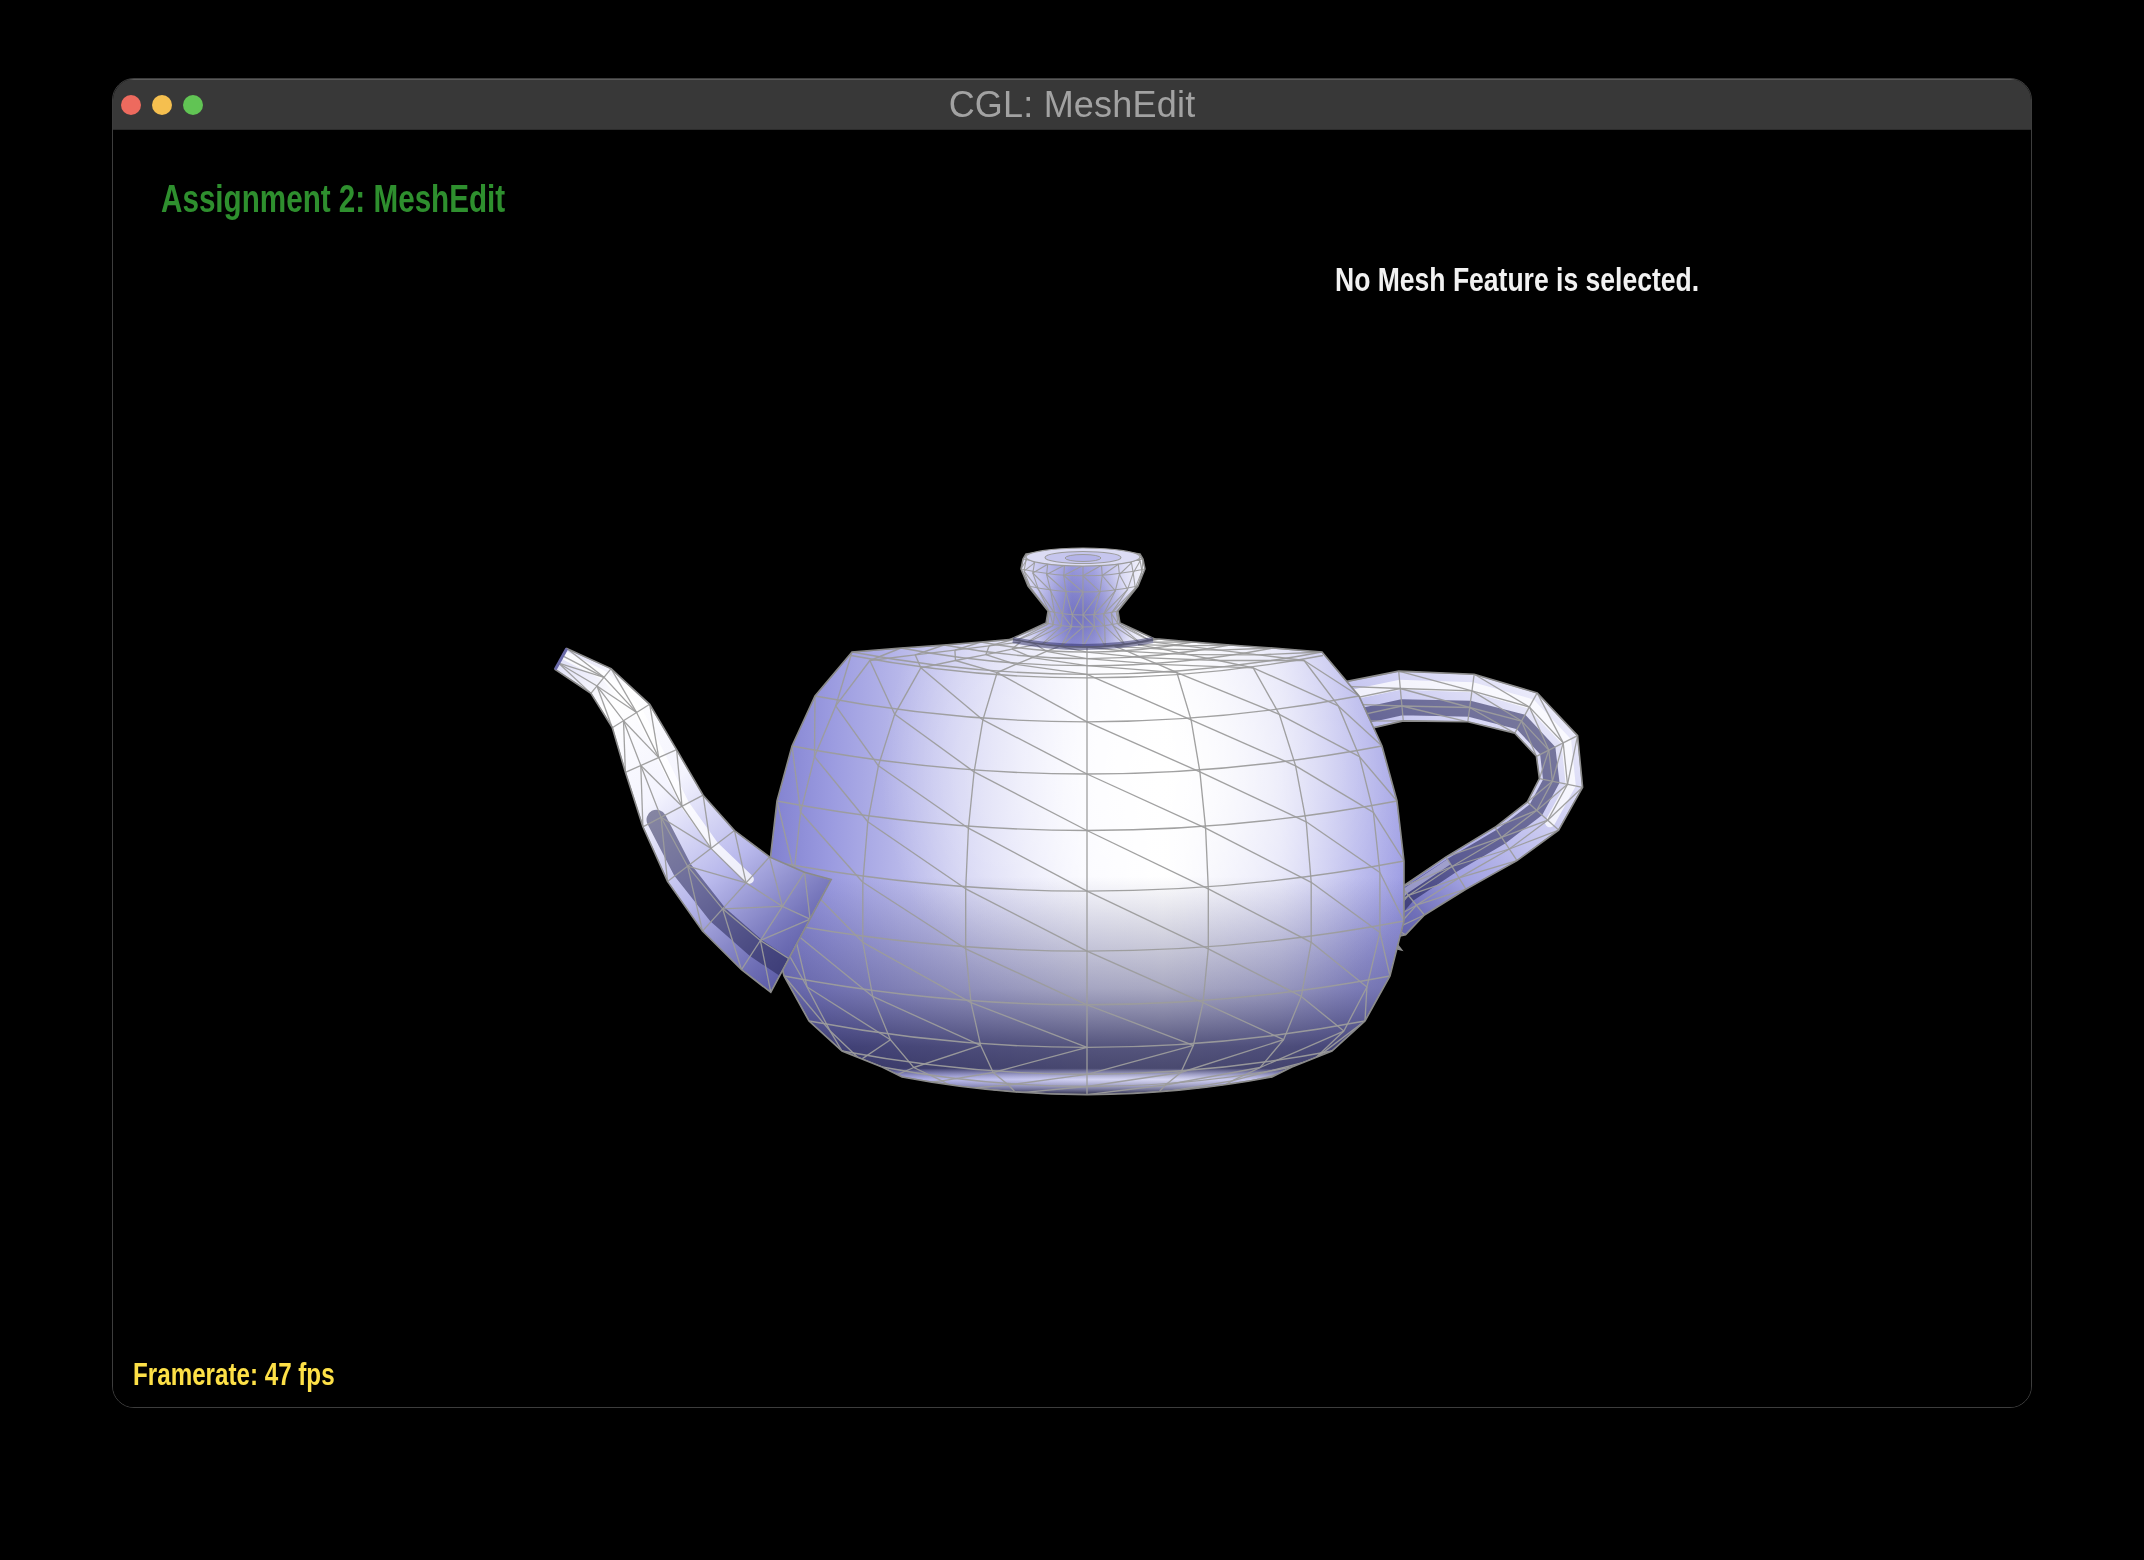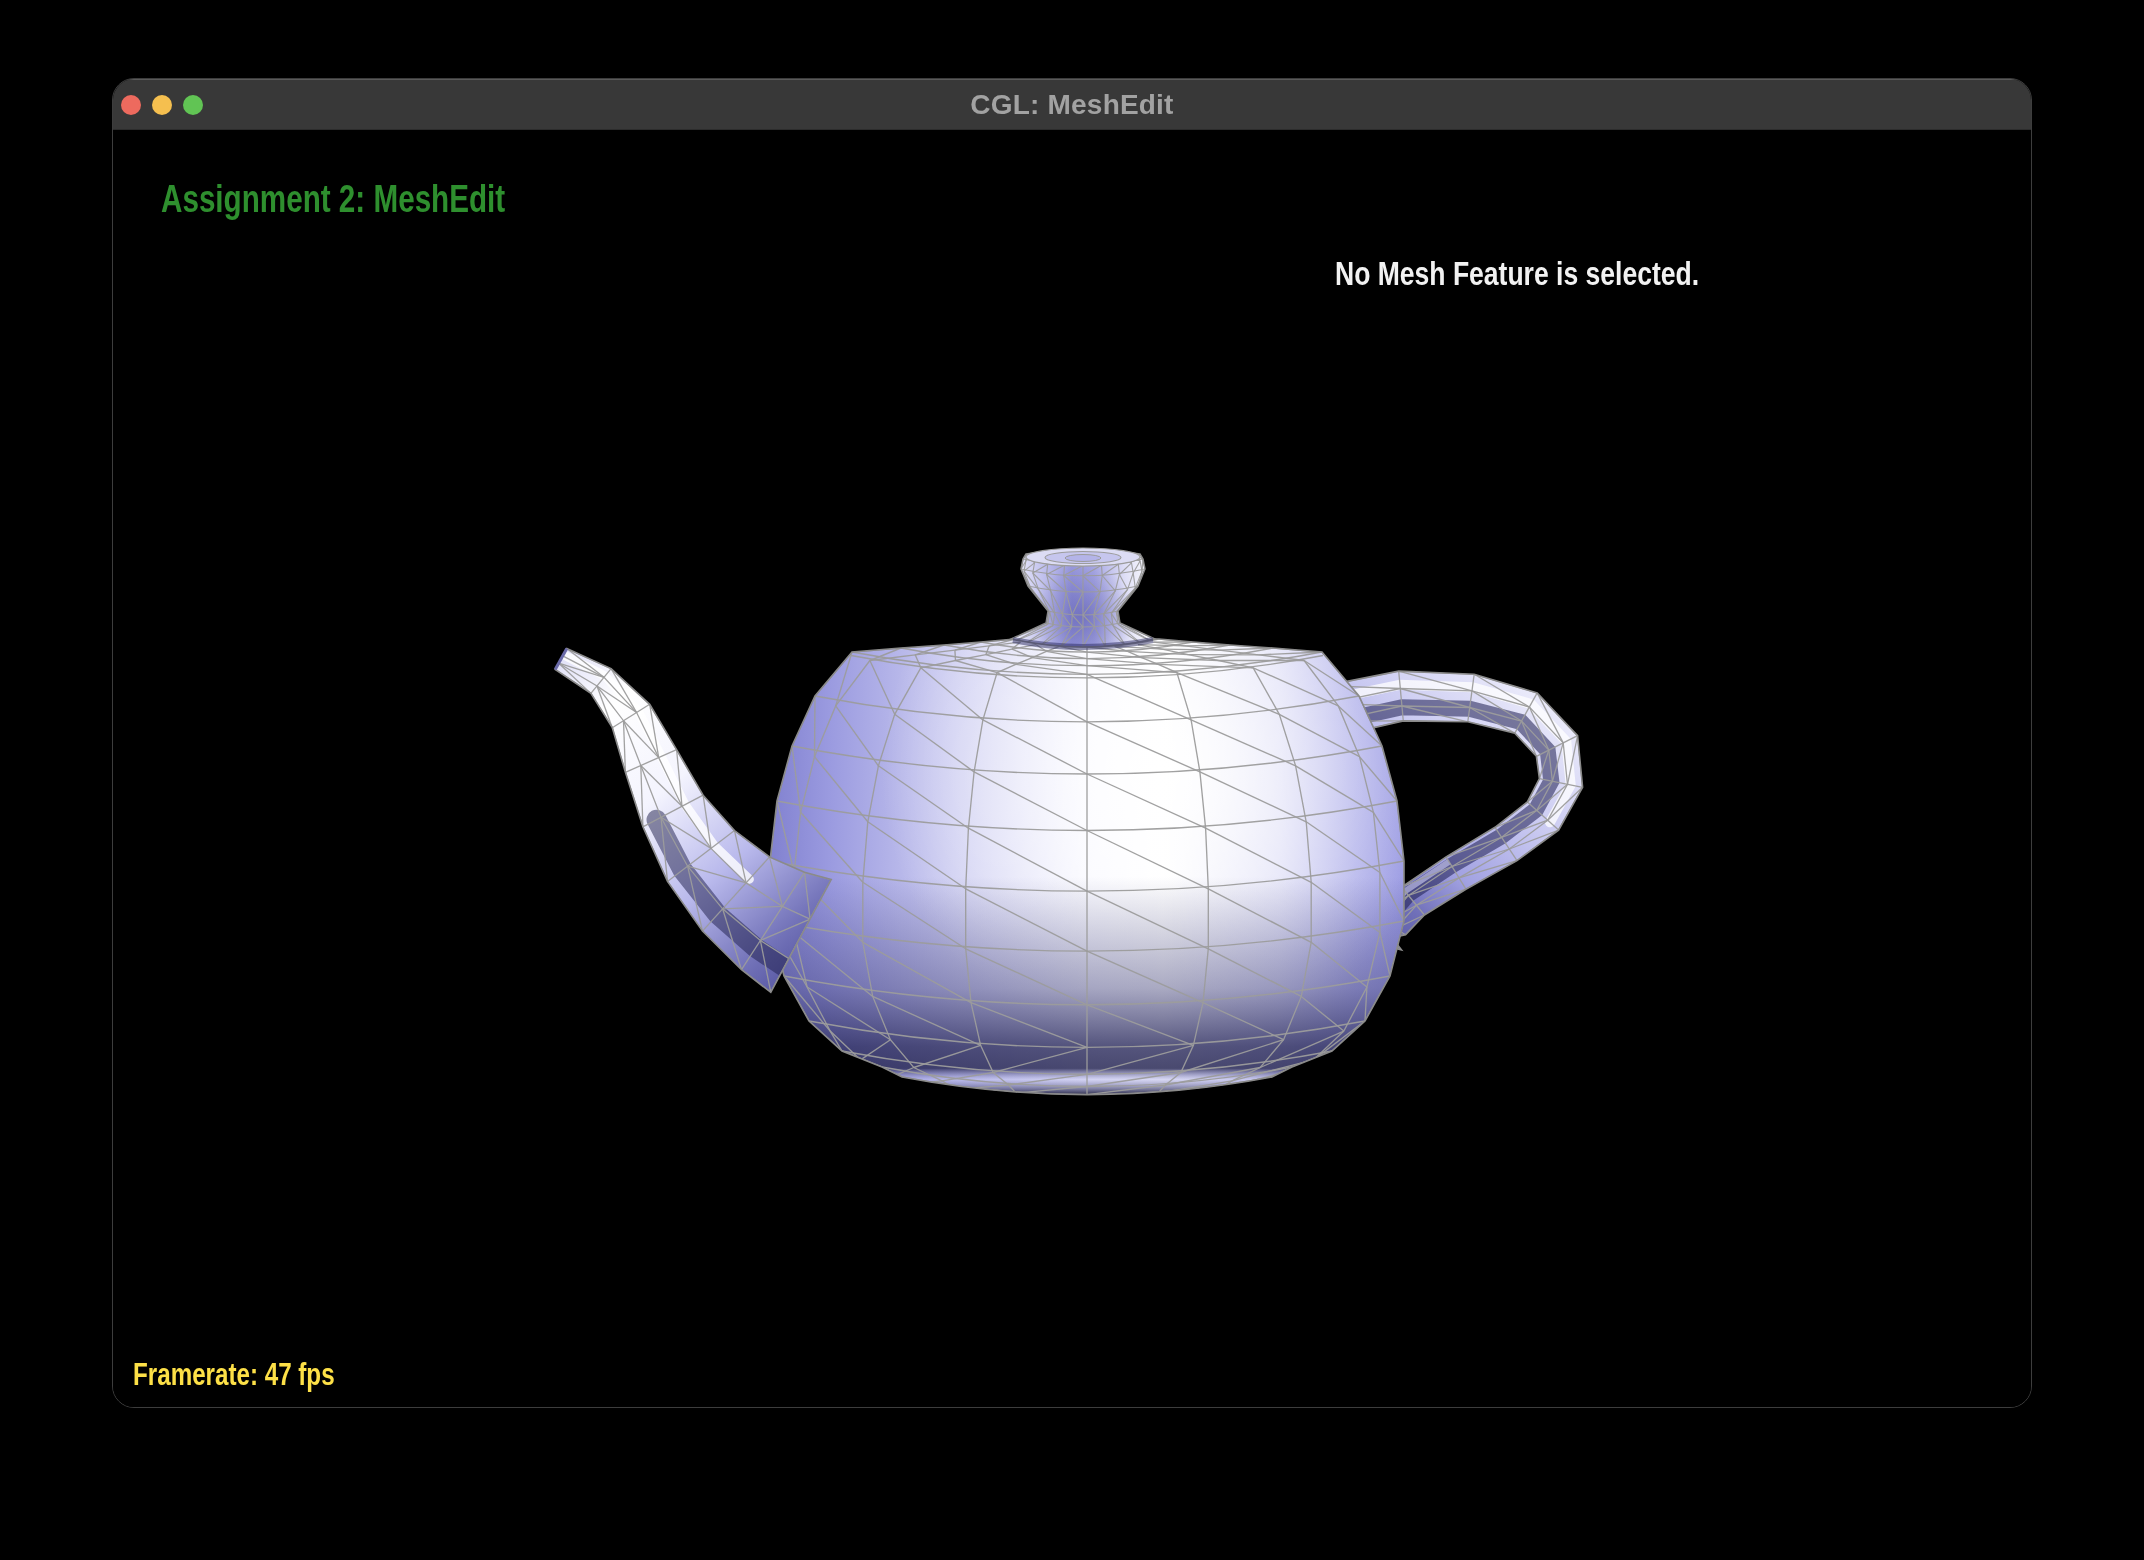--- a/index.html
+++ b/index.html
@@ -14,33 +14,33 @@
     border:1px solid #3d3d3d;
     overflow:hidden;
   }
   .titlebar {
     position:absolute; left:0; top:0; width:100%; height:51px;
     background:#383838;
     box-shadow: inset 0 1px 0 #5a5a5a, inset 0 -1px 0 #2c2c2c;
     display:flex; align-items:center; justify-content:center;
   }
   .title-text {
-    color:#a2a2a2; font-size:28px; font-weight:bold; letter-spacing:0.2px;
+    color:#a2a2a2; font-size:36px; font-weight:normal; letter-spacing:0.2px;
   }
   .traffic { position:absolute; left:0; top:0; height:51px; display:flex; align-items:center; gap:11px; padding-left:8px; }
   .tl { width:20px; height:20px; border-radius:50%; }
   .canvas {
     position:absolute; left:0; top:51px; width:1920px; height:1279px;
     background:#000;
   }
   .gl-svg { position:absolute; left:0; top:0; width:100%; height:100%; }
   .hud { position:absolute; white-space:nowrap; font-weight:bold; }
   .hud > span { display:inline-block; transform:scaleX(0.78); transform-origin:0 50%; }
   .heading { left:48px; top:48px; font-size:38px; }
-  .status  { left:1222px; top:124px; font-size:34px; }
+  .status  { left:1222px; top:130px; font-size:34px; }
   .framerate { left:20px; bottom:16px; font-size:31px; }
 </style>
 </head>
 <body>
 
 <div class="screen">
   <div class="window">
 
     <div class="titlebar" style="background: rgb(56, 56, 56);">
       <div class="traffic">

